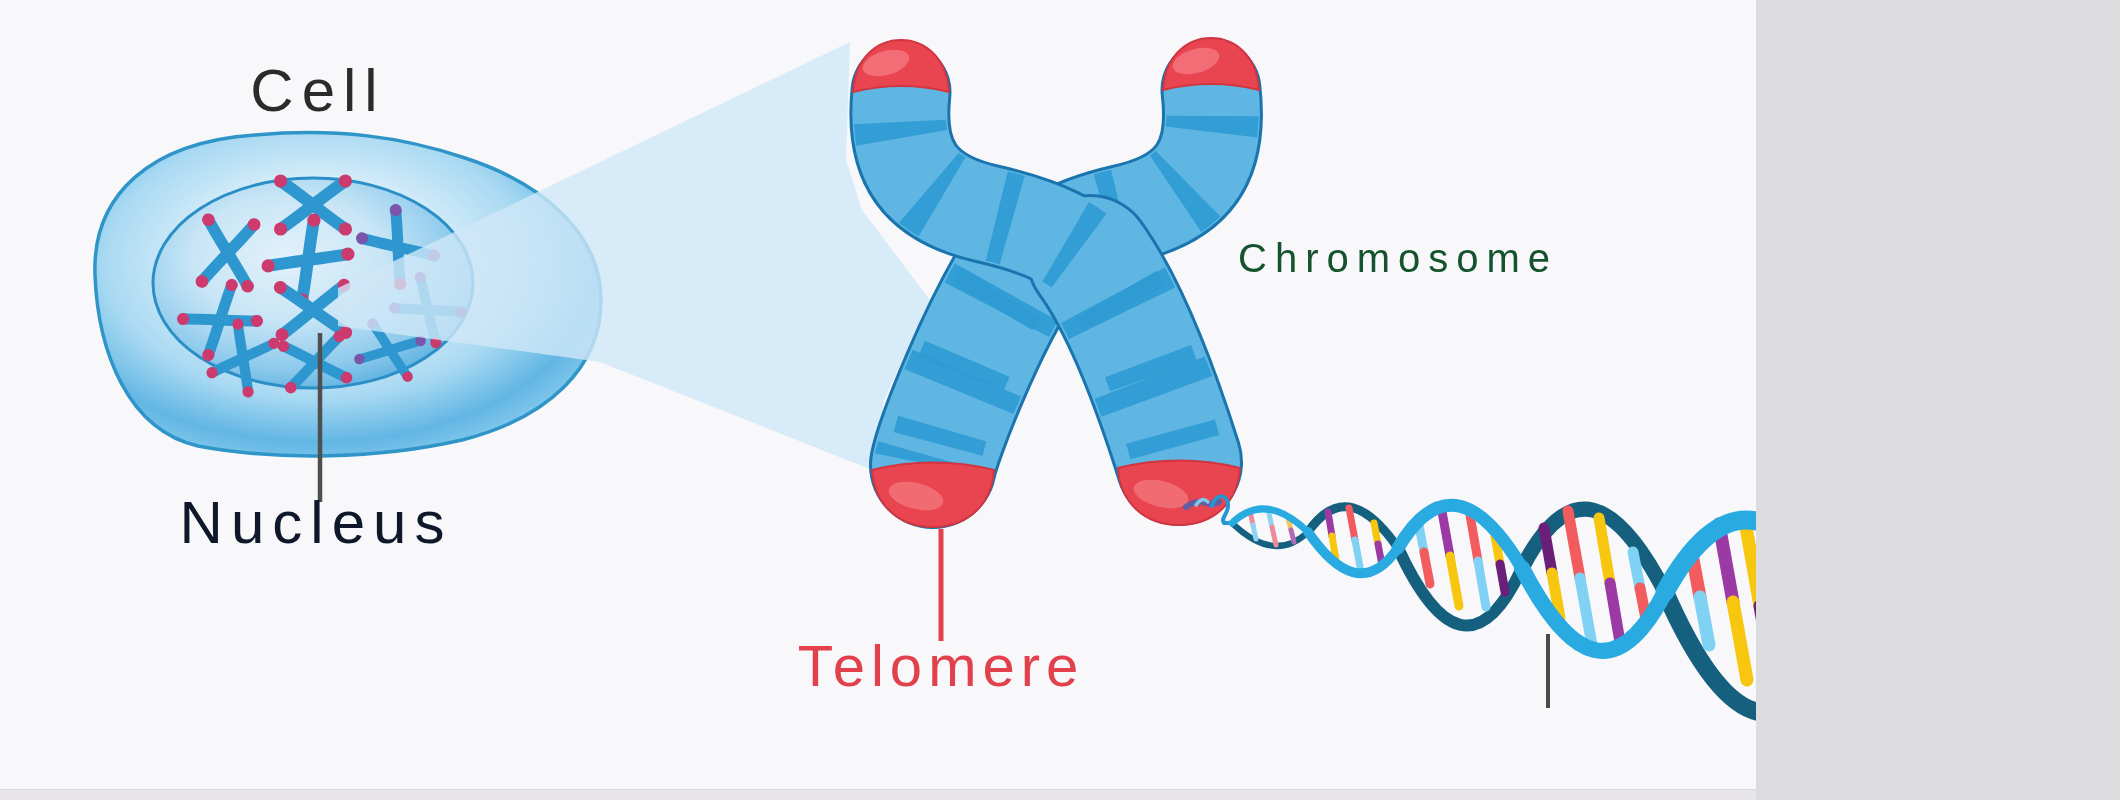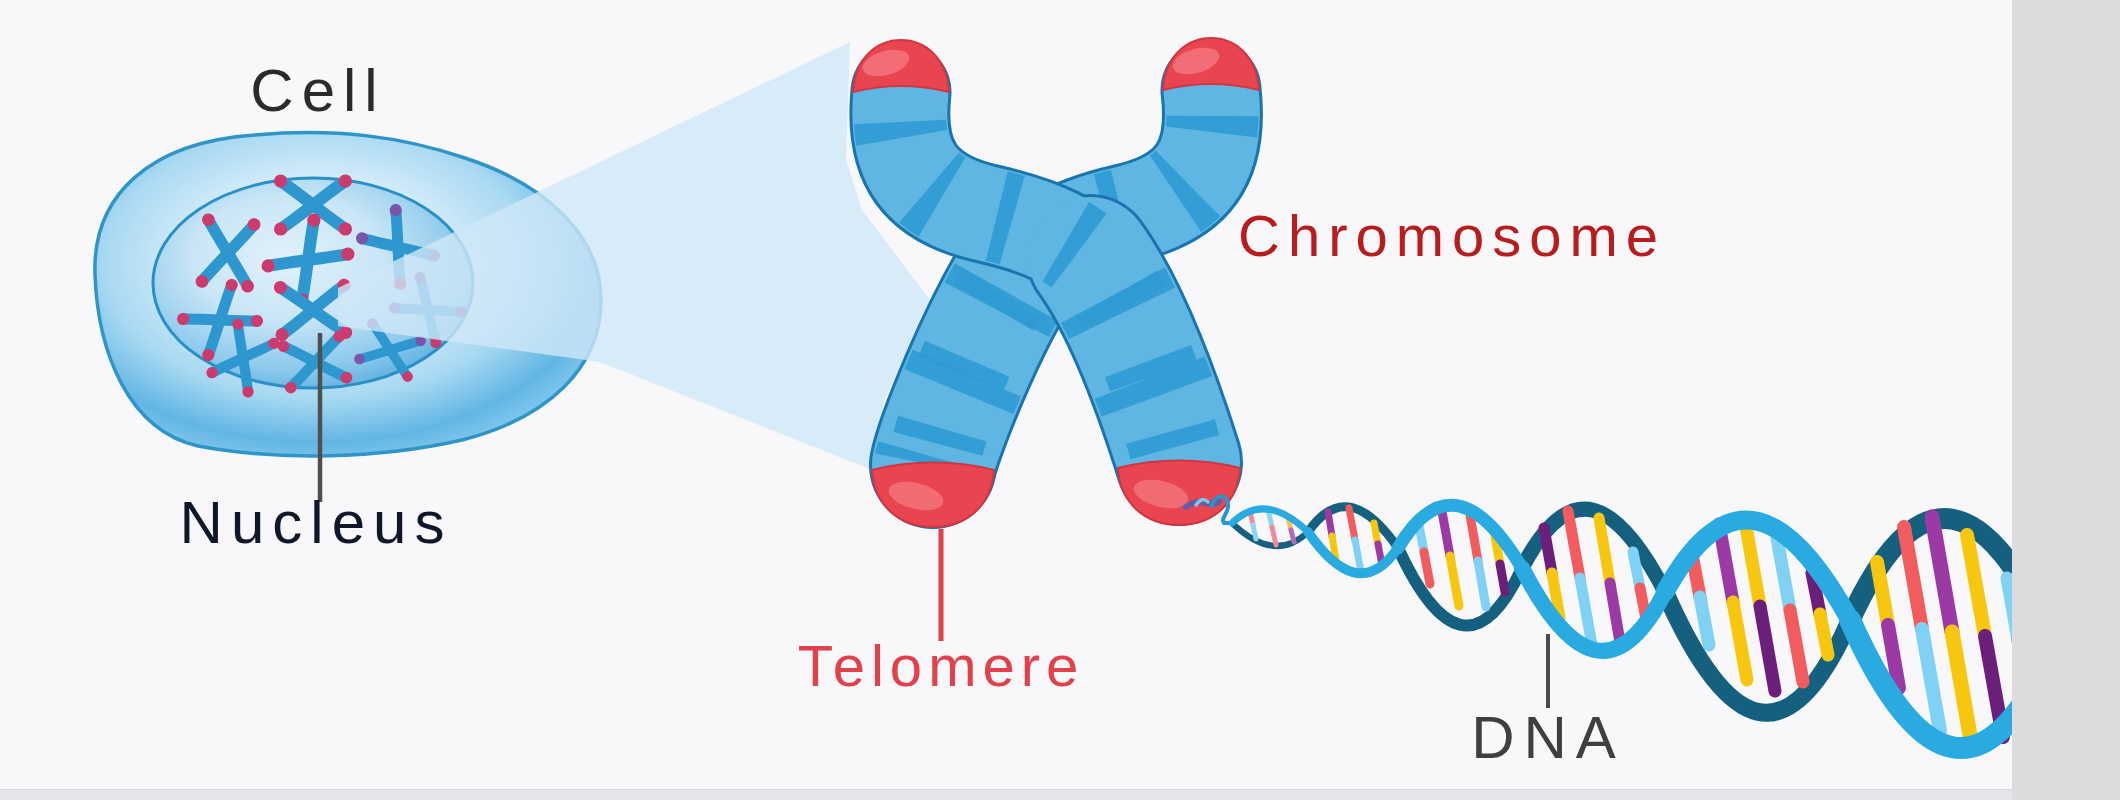--- a/index.html
+++ b/index.html
@@ -1,35 +1,35 @@
 <!DOCTYPE html>
 <html><head>
 <meta charset="utf-8">
 <style>
   html,body{margin:0;padding:0;background:#dcdcdे;}
   body{background:#dcdcde;}
   .stage{
     position:relative;
-    width:2012px;height:800px;
+    width:1756px;height:800px;
     background:#f8f8fa;
     overflow:hidden;
     font-family:"Liberation Sans", sans-serif;
   }
   .stage svg{position:absolute;left:0;top:0;width:2120px;height:800px;display:block;}
   .lbl{
     position:absolute;
     white-space:nowrap;
     font-family:"Liberation Sans", sans-serif;
     line-height:1.1;
     user-select:none;
   }
   .lbl.centered{transform:translateX(-50%);}
   .lbl-cell      {left:318px; top:58px;  font-size:60px; letter-spacing:8px; color:#2b2b2b;}
   .lbl-nucleus   {left:316px; top:490px; font-size:60px; letter-spacing:8px; color:#0f172a;}
-  .lbl-chromosome{left:1238px;top:204px; font-size:58px; letter-spacing:8px; color:#b91c1c;}
+  .lbl-chromosome{left:1238px;top:236px; font-size:40px; letter-spacing:8px; color:#14532d;}
   .lbl-telomere  {left:941px; top:634px; font-size:58px; letter-spacing:6px; color:#e2414b;}
   .lbl-dna       {left:1548px;top:705px; font-size:60px; letter-spacing:9px; color:#3f3f3f;}
 </style>
 </head>
 <body>
 
 <div class="stage">
 
 <svg viewBox="0 0 2120 800" aria-hidden="true">
   <defs>
@@ -214,15 +214,14 @@
 </svg>
 
 <div class="lbl lbl-cell centered">Cell</div>
 
 <div class="lbl lbl-nucleus centered">Nucleus</div>
 
 <div class="lbl lbl-chromosome">Chromosome</div>
 
 <div class="lbl lbl-telomere centered">Telomere</div>
 
-<div class="lbl lbl-dna centered">DNA</div>
 
 </div>
 
 </body></html>

